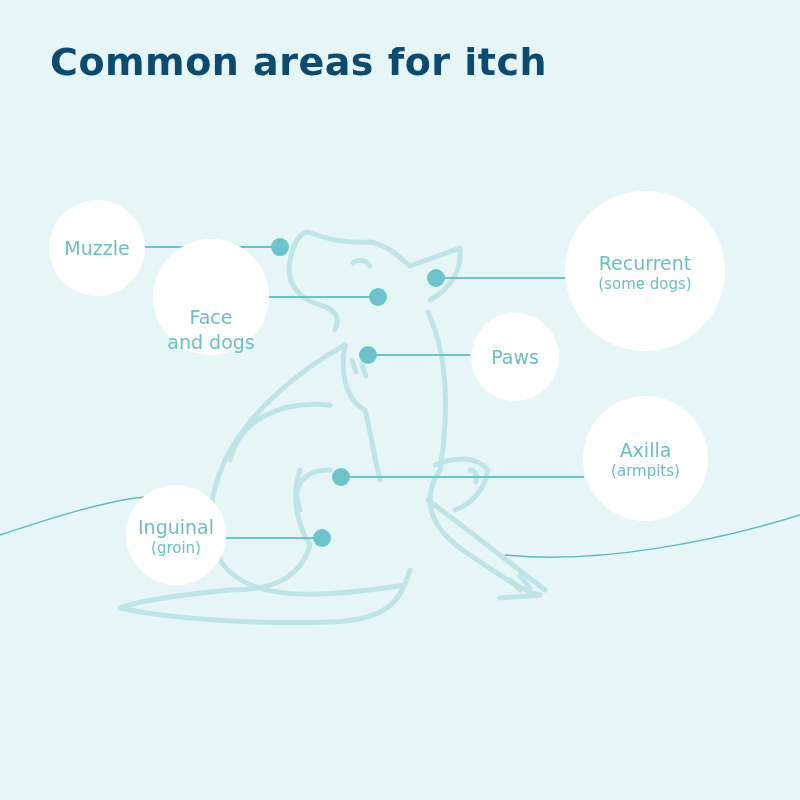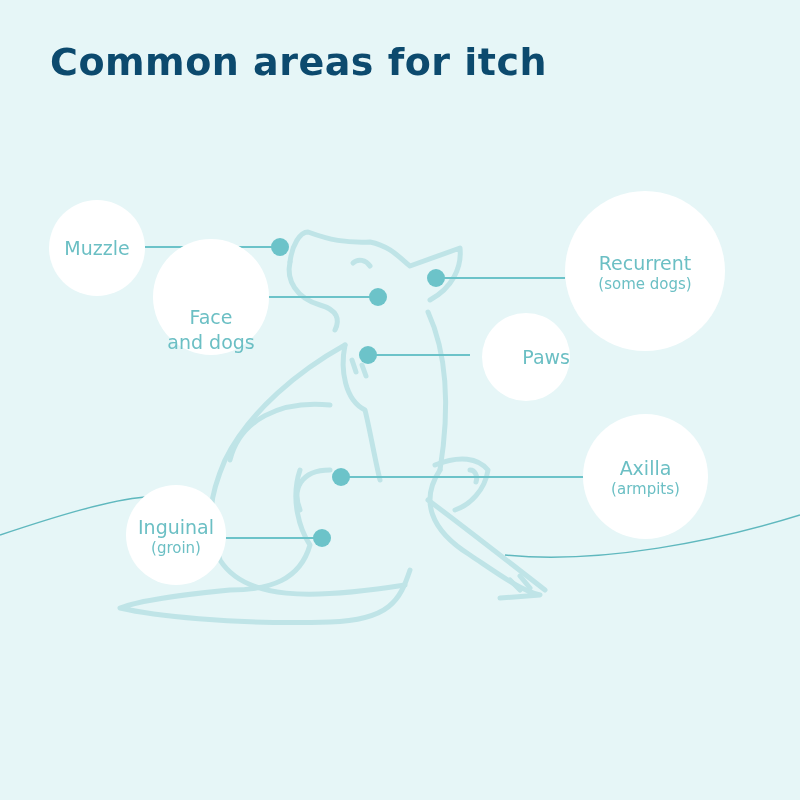--- a/index.html
+++ b/index.html
@@ -75,25 +75,25 @@
 <div class="bubble" style="left:153px;top:239px;width:116px;height:116px;justify-content:flex-end;">
   <span class="main">Face</span>
   <span class="main">and dogs</span>
 </div>
 
 <div class="bubble" style="left:565px;top:191px;width:160px;height:160px;text-align:center;">
   <span class="main">Recurrent</span>
   <span class="sub">(some dogs)</span>
 </div>
 
-<div class="bubble" style="left:482px;top:313px;width:88px;height:88px;align-items:flex-end;">
+<div class="bubble" style="left:471px;top:313px;width:88px;height:88px;">
   <span class="main">Paws</span>
 </div>
 
-<div class="bubble" style="left:583px;top:414px;width:125px;height:125px;align-items:center;">
+<div class="bubble" style="left:583px;top:396px;width:125px;height:125px;align-items:center;">
   <span class="main">Axilla</span>
   <span class="sub">(armpits)</span>
 </div>
 
 <div class="bubble" style="left:126px;top:485px;width:100px;height:100px;">
   <span class="main">Inguinal</span>
   <span class="sub">(groin)</span>
 </div>
 
 </body></html>

